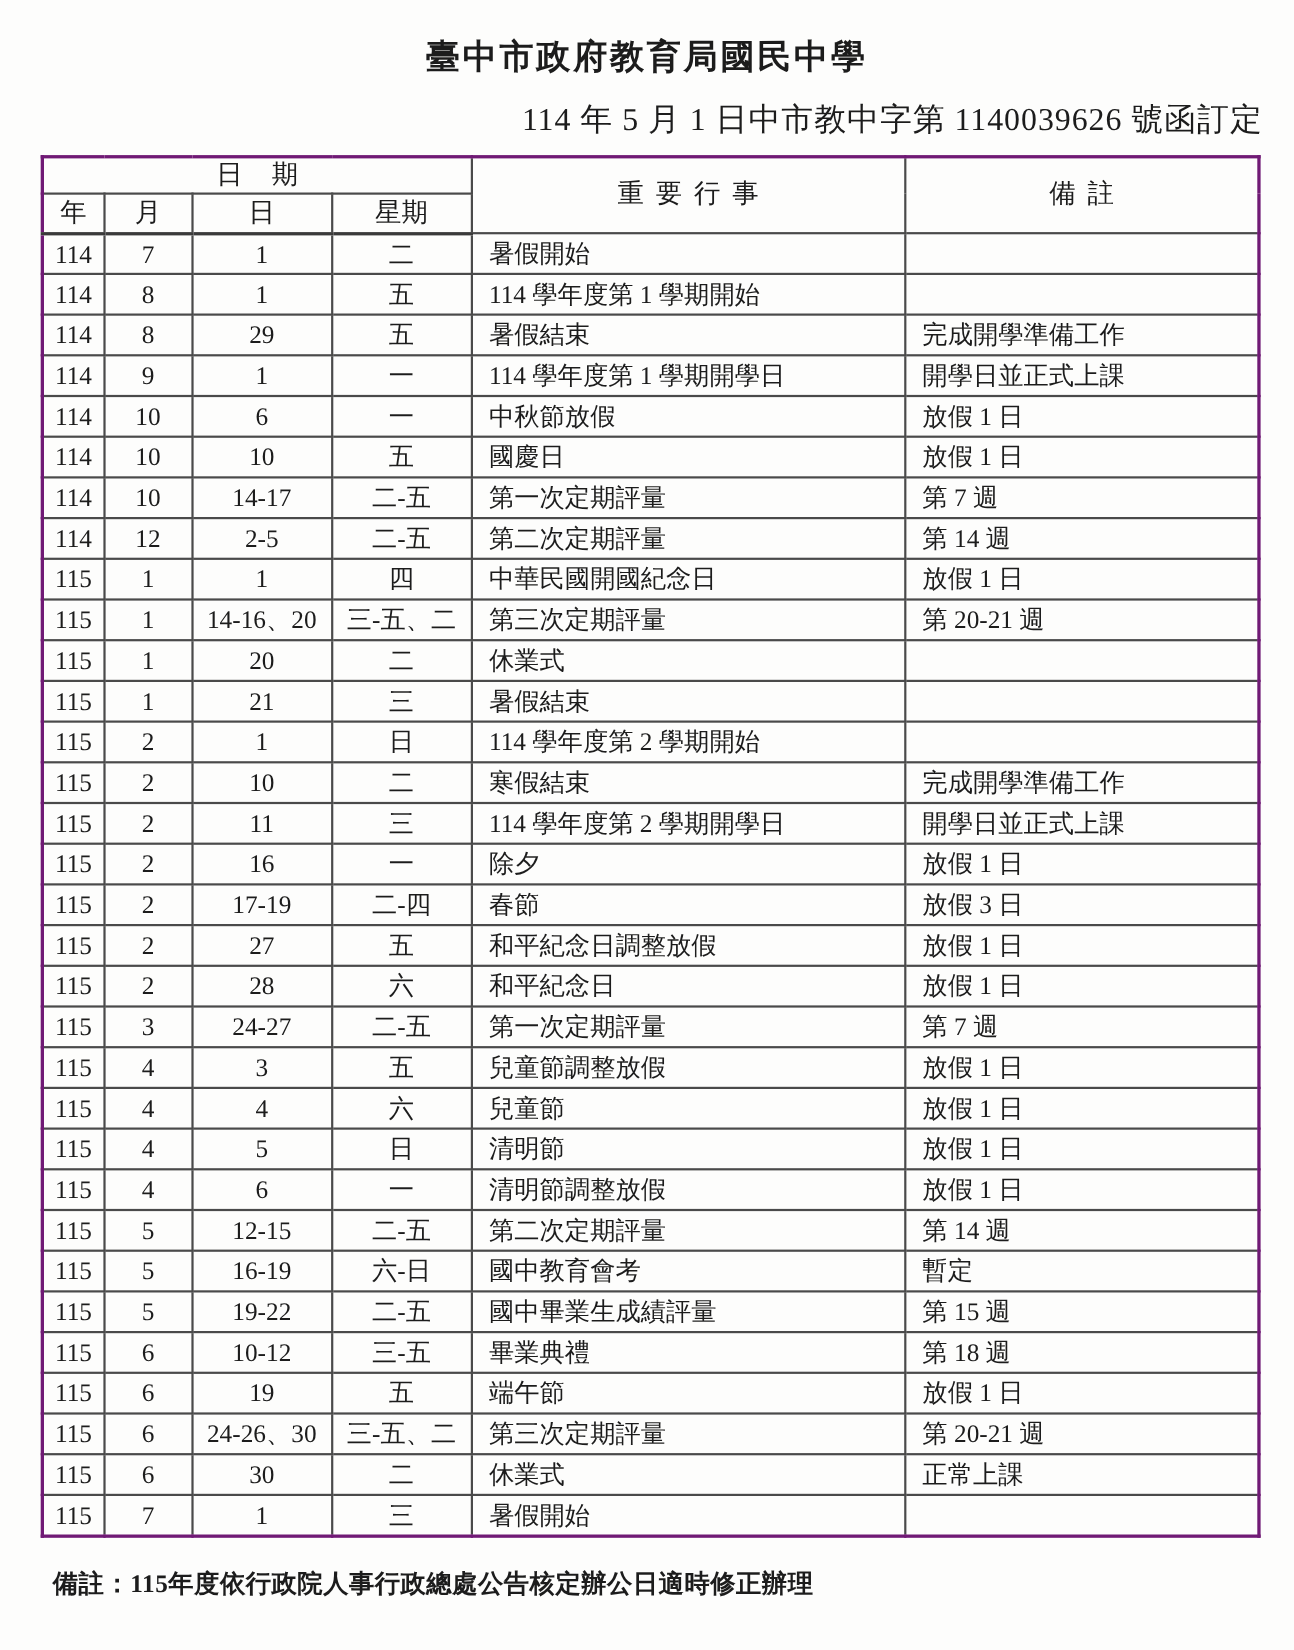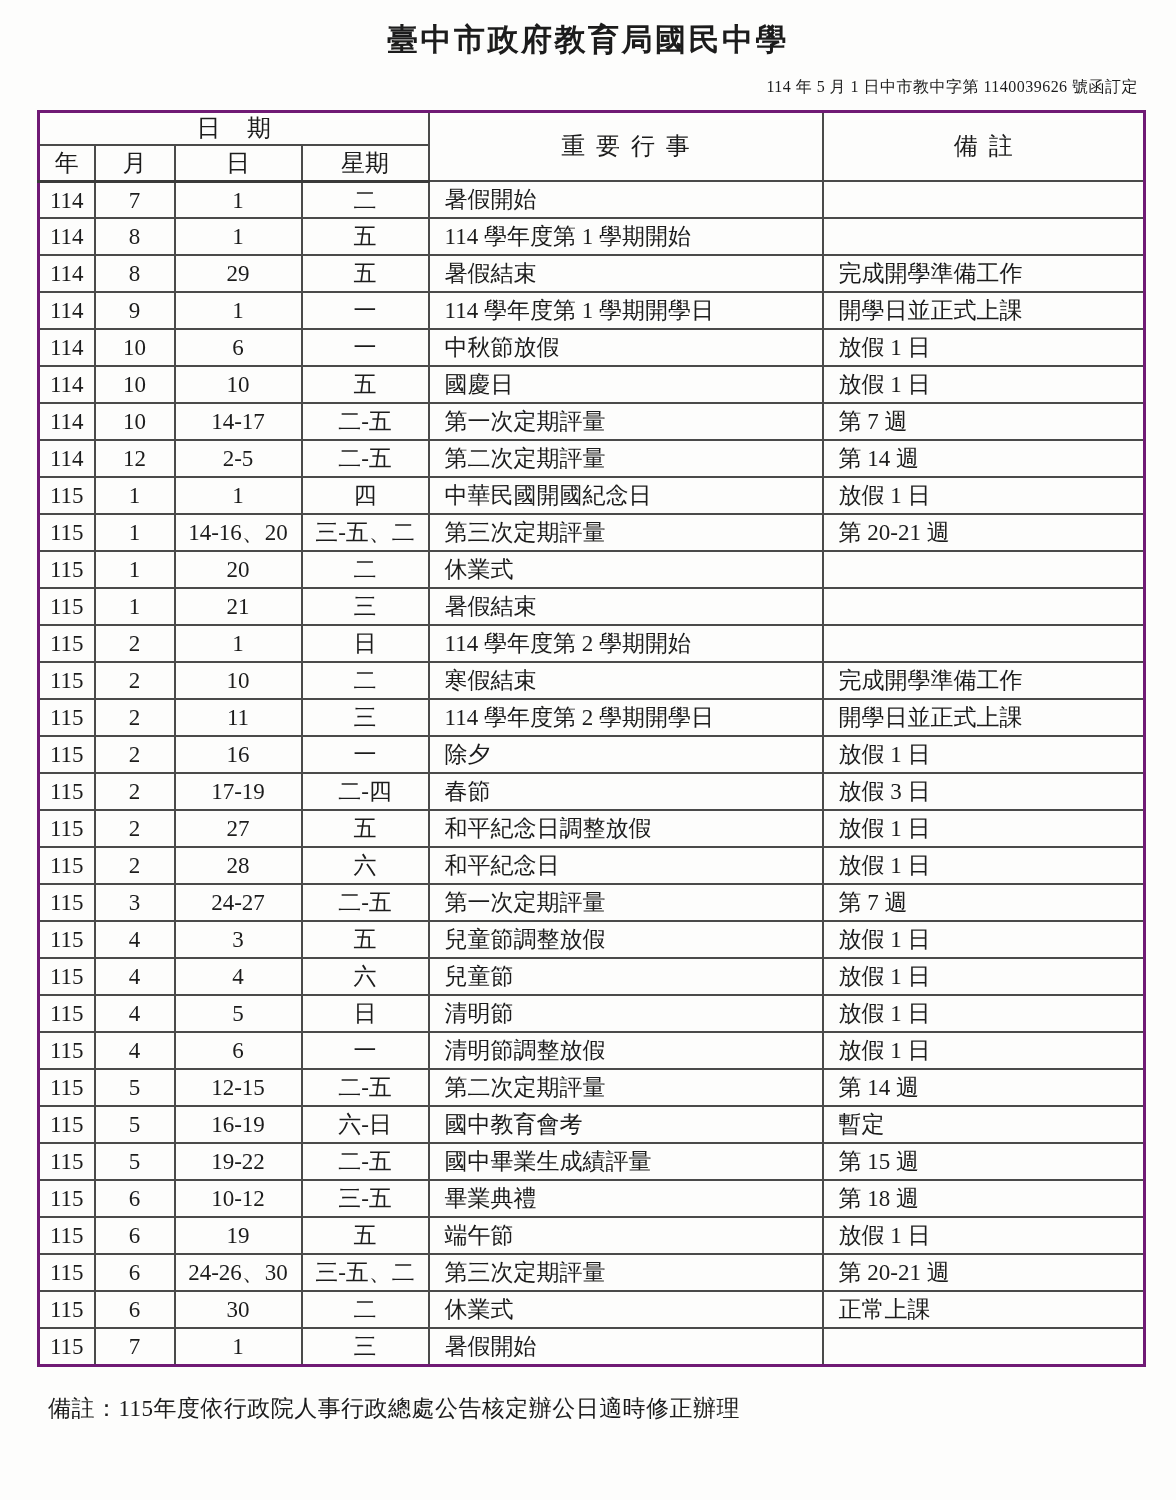--- a/index.html
+++ b/index.html
@@ -16,27 +16,27 @@
     font-family: "Liberation Serif", "DejaVu Serif", serif;
     padding-top: 20px;
     position: relative;
   }
   .title-line {
     text-align: center;
     font-size: 31px;
     font-weight: bold;
     letter-spacing: 0.08em;
     line-height: 1.32;
-    margin: 0;
+    margin: 12px;
   }
   .ref-line {
     text-align: right;
-    font-size: 16px;
+    font-size: 29px;
     letter-spacing: 0.03em;
-    padding-right: 38px;
+    padding-right: 28px;
     margin-top: 16px;
     margin-bottom: 12px;
   }
   table.calendar {
     border-collapse: collapse;
     table-layout: fixed;
     margin-left: 37px;
     width: 1106px;
     border: 3px solid #701a75;
   }
@@ -64,20 +64,21 @@
   table.calendar td { height: 37px; text-align: center; }
   table.calendar td.cell-event,
   table.calendar td.cell-remark {
     text-align: left;
     padding-left: 15px;
   }
   .footnote {
     font-size: 23px;
     letter-spacing: 0.02em;
     margin: 26px 0 0 48px;
+    font-weight: bold;
   }
   col.c-year    { width: 56px; }
   col.c-month   { width: 80px; }
   col.c-day     { width: 127px; }
   col.c-weekday { width: 127px; }
   col.c-event   { width: 394px; }
   col.c-remark  { width: 322px; }
 </style>
 </head>
 <body>

